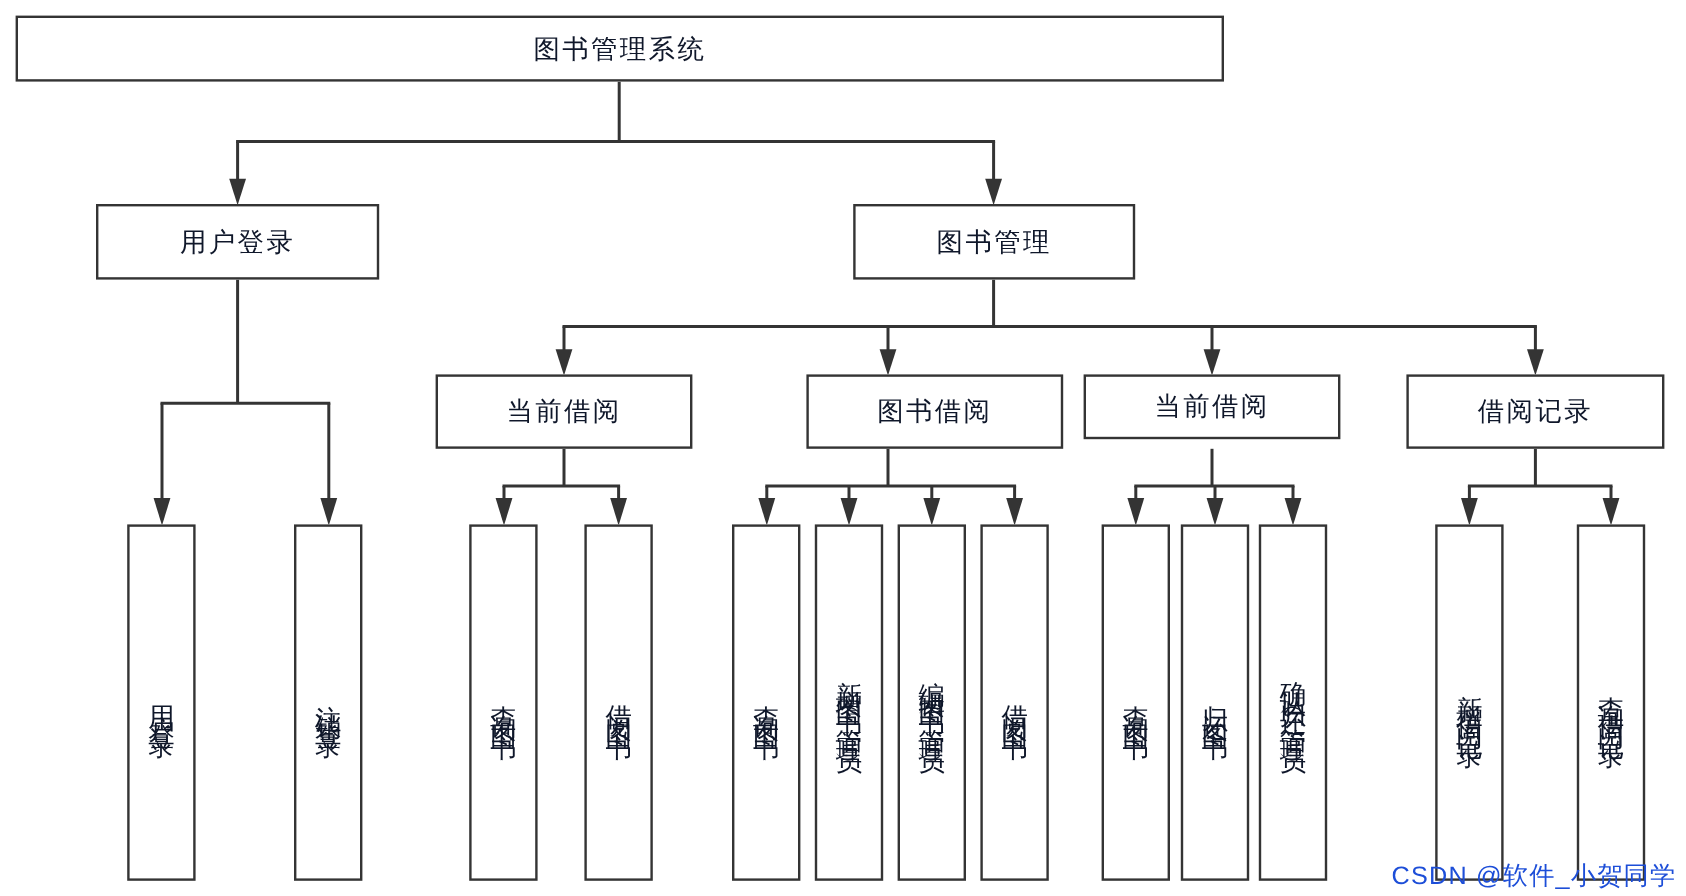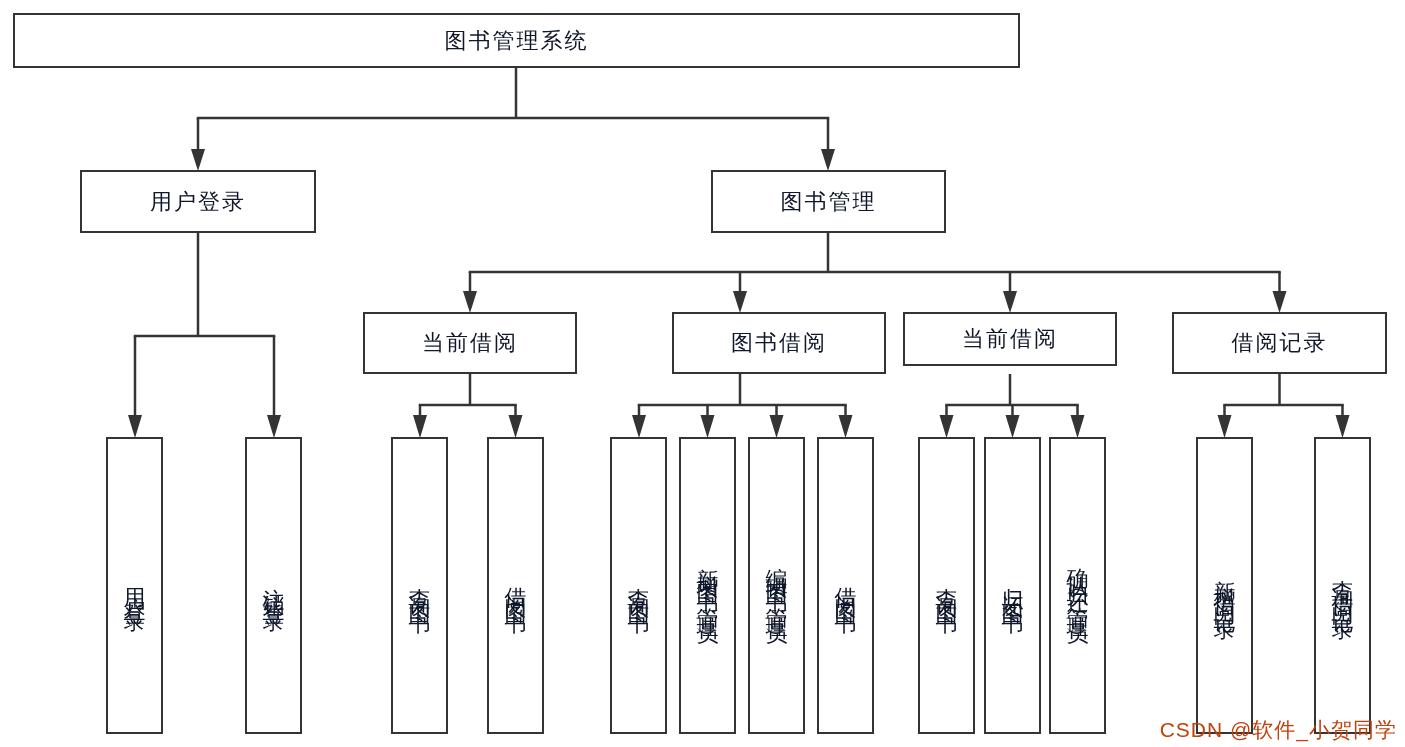--- a/index.html
+++ b/index.html
@@ -44,21 +44,21 @@
   .n-a1 { left: 106px; }  .n-a2 { left: 245px; }
   .n-b1 { left: 391px; }  .n-b2 { left: 487px; }
   .n-c1 { left: 610px; }  .n-c2 { left: 679px; }  .n-c3 { left: 748px; }  .n-c4 { left: 817px; }
   .n-d1 { left: 918px; }  .n-d2 { left: 984px; }  .n-d3 { left: 1049px; }
   .n-e1 { left: 1196px; } .n-e2 { left: 1314px; }
   .watermark {
     position: absolute;
     right: 8px;
     bottom: 3px;
     font-size: 21px;
-    color: #c2410c;
+    color: #1d4ed8;
     letter-spacing: 1px;
     z-index: 10;
   }
 </style>
 </head>
 <body>
 
 <div class="canvas">
 
   <svg class="wires" viewBox="0 0 1405 747" xmlns="http://www.w3.org/2000/svg">

